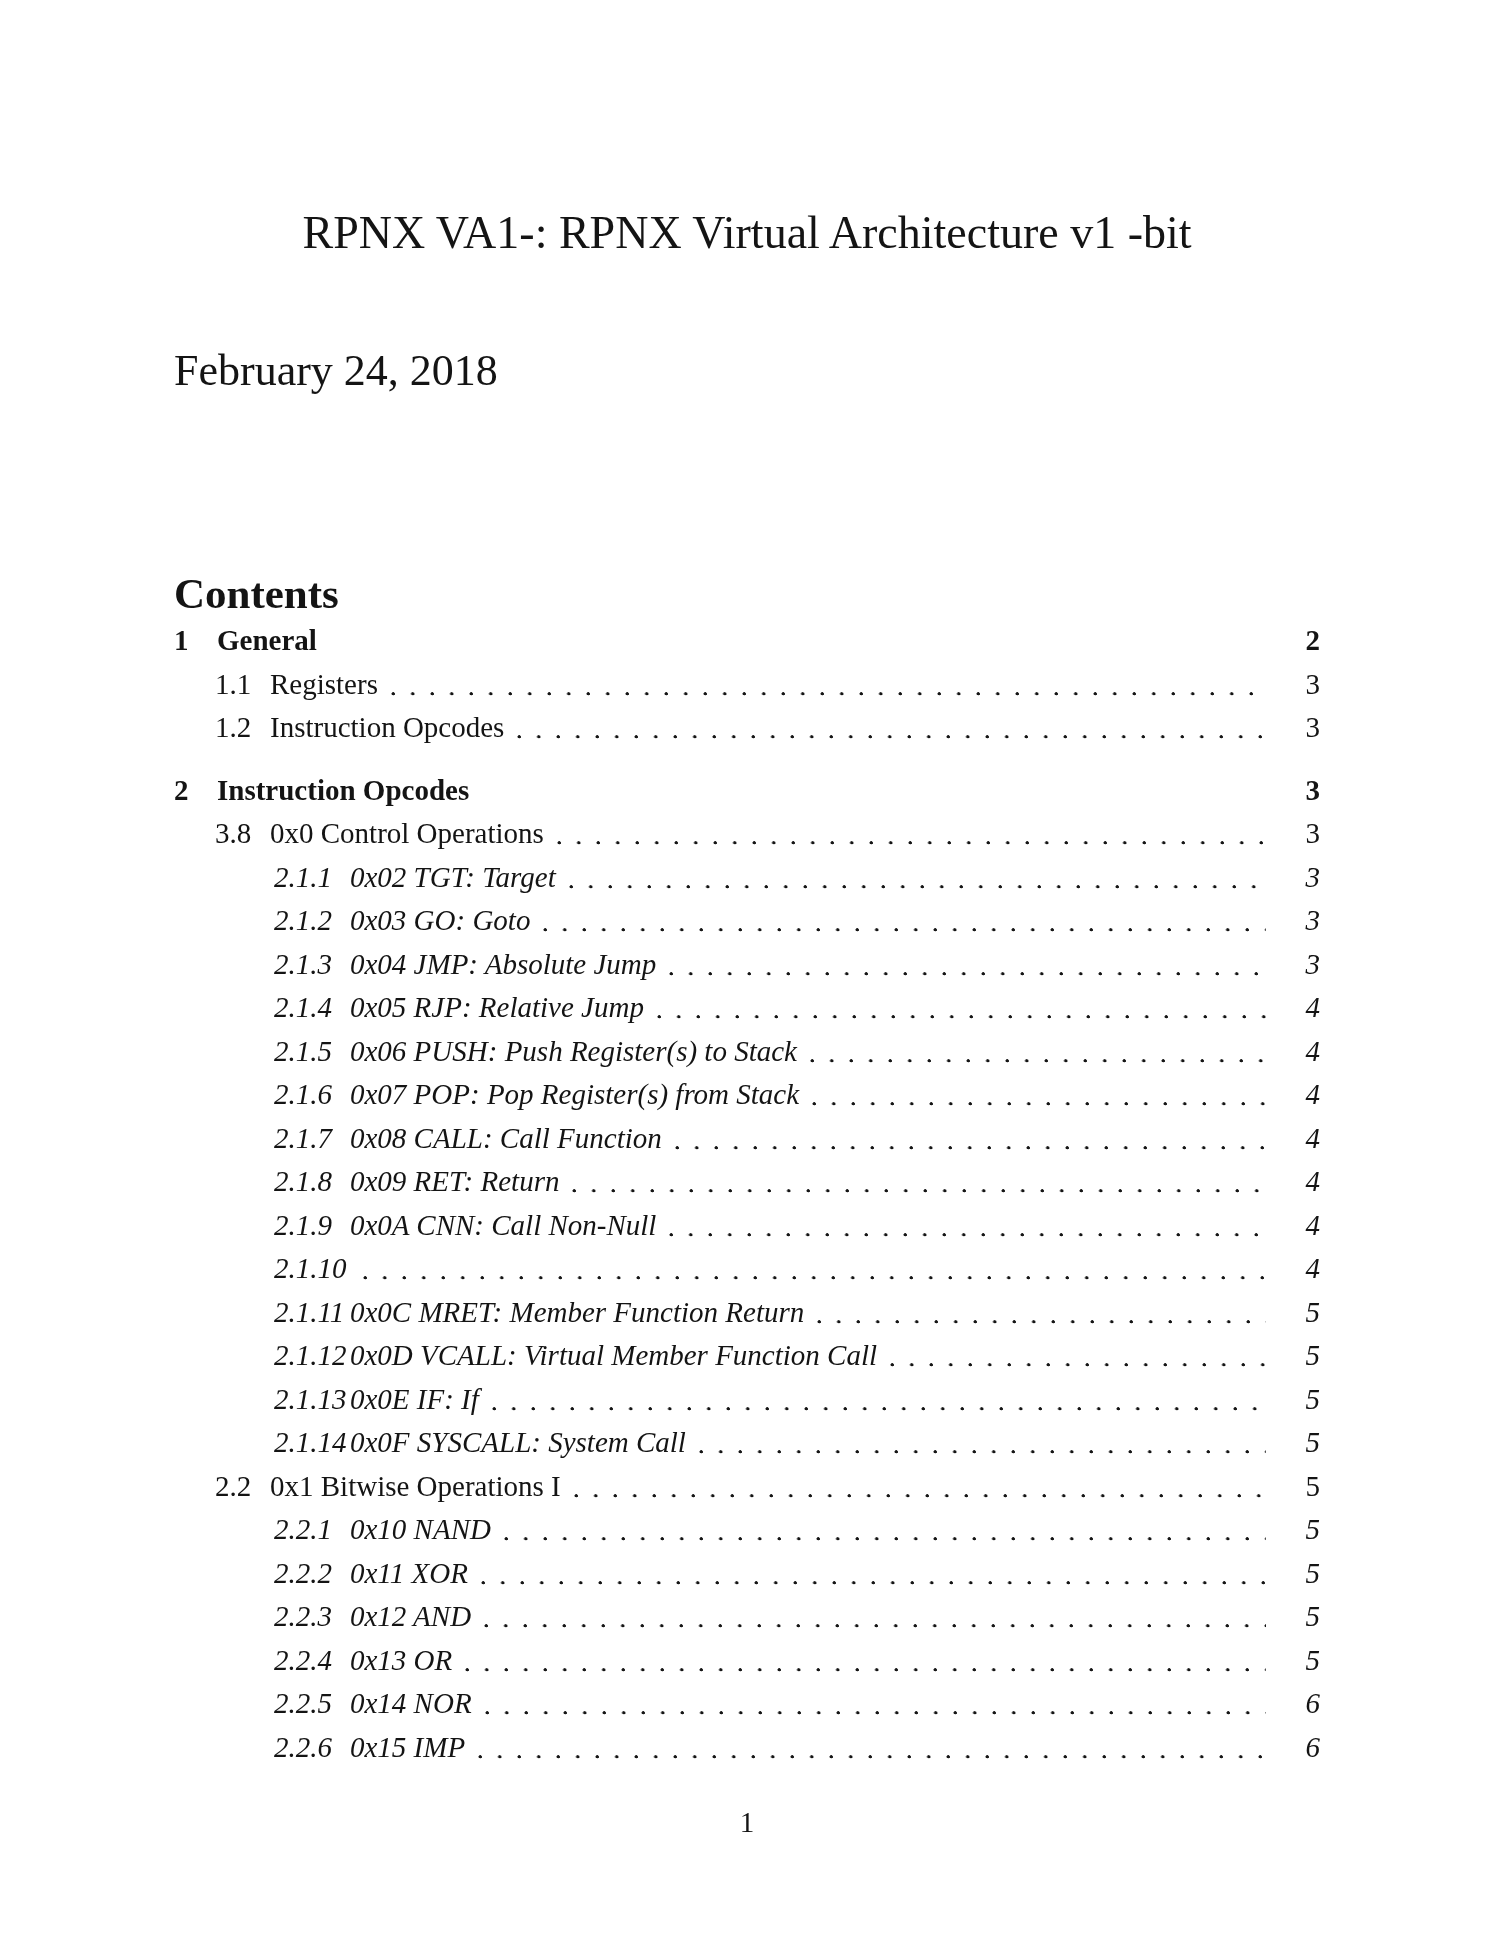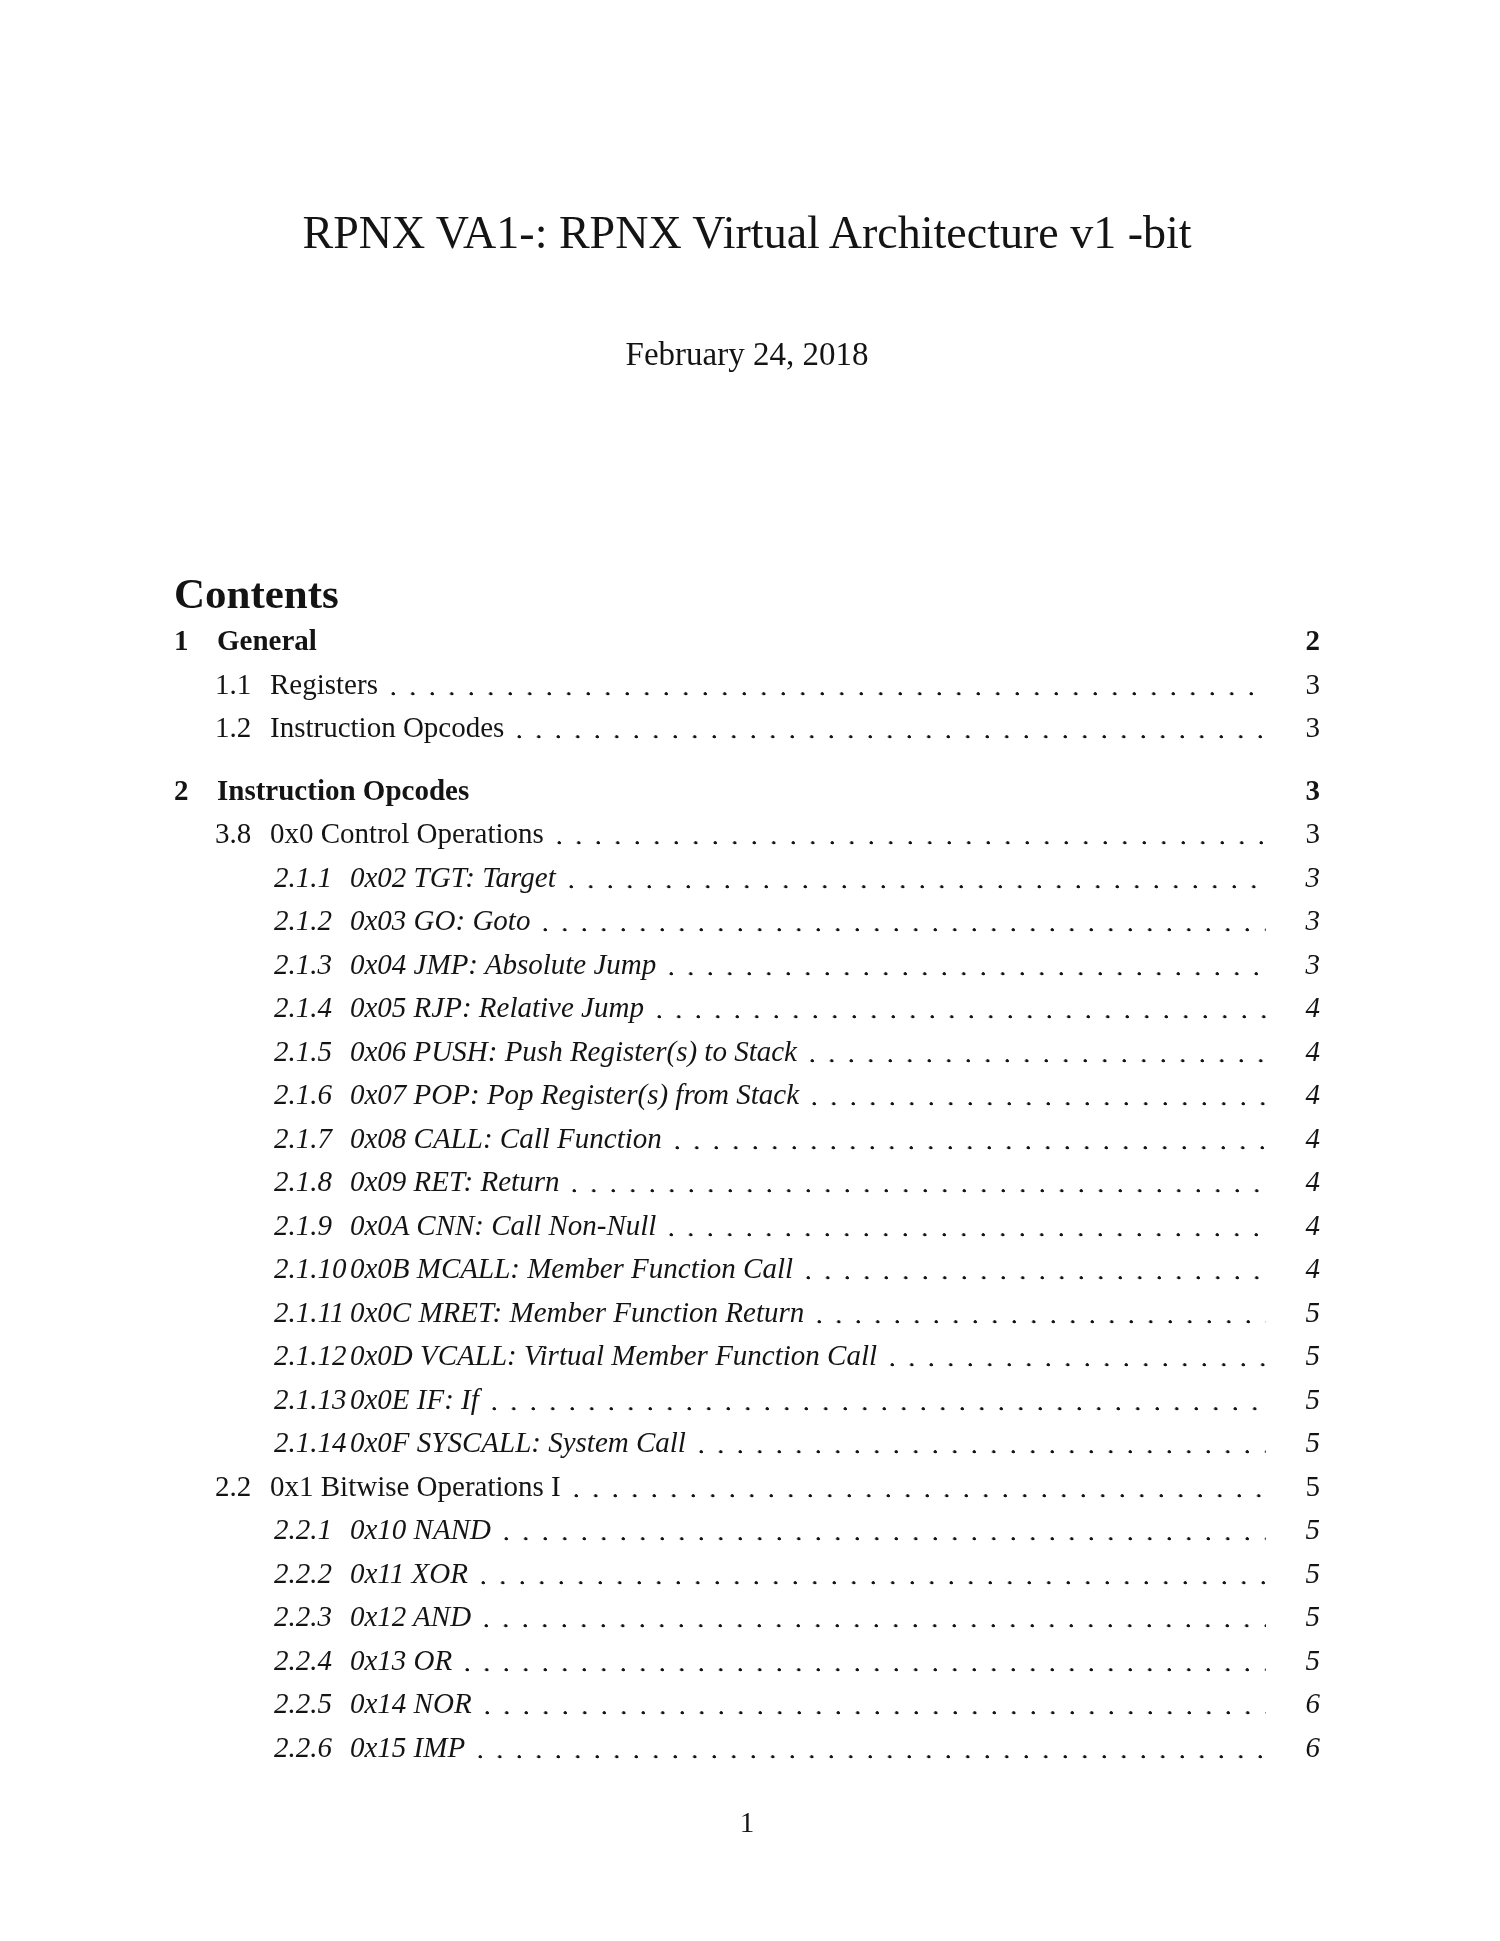--- a/index.html
+++ b/index.html
@@ -19,25 +19,24 @@
     width: 1146px;
     margin: 0;
     text-align: center;
     font-size: 46px;
     font-weight: normal;
     line-height: 1.1;
     white-space: nowrap;
   }
   .doc-date {
     position: absolute;
-    top: 336px;
-    left: 174px;
-    width: 1146px;
-    text-align: center;
-    font-size: 33px;
+    top: 347px;
+    left: 174px;
+    width: 1146px;
+    font-size: 44px;
     line-height: 1.1;
   }
   .contents-heading {
     position: absolute;
     top: 570px;
     left: 174px;
     margin: 0;
     font-size: 43px;
     font-weight: bold;
     line-height: 1.1;
@@ -182,21 +181,20 @@
     <span class="pagenum">4</span>
   </div>
       <div class="toc-row level-3">
     <span class="num">2.1.9</span>
     <span class="label">0x0A CNN: Call Non-Null</span>
     <span class="leader"></span>
     <span class="pagenum">4</span>
   </div>
       <div class="toc-row level-3">
     <span class="num">2.1.10</span>
-    <span class="label">0x0B MCALL: Member Function Call</span>
     <span class="leader"></span>
     <span class="pagenum">4</span>
   </div>
       <div class="toc-row level-3">
     <span class="num">2.1.11</span>
     <span class="label">0x0C MRET: Member Function Return</span>
     <span class="leader"></span>
     <span class="pagenum">5</span>
   </div>
       <div class="toc-row level-3">

